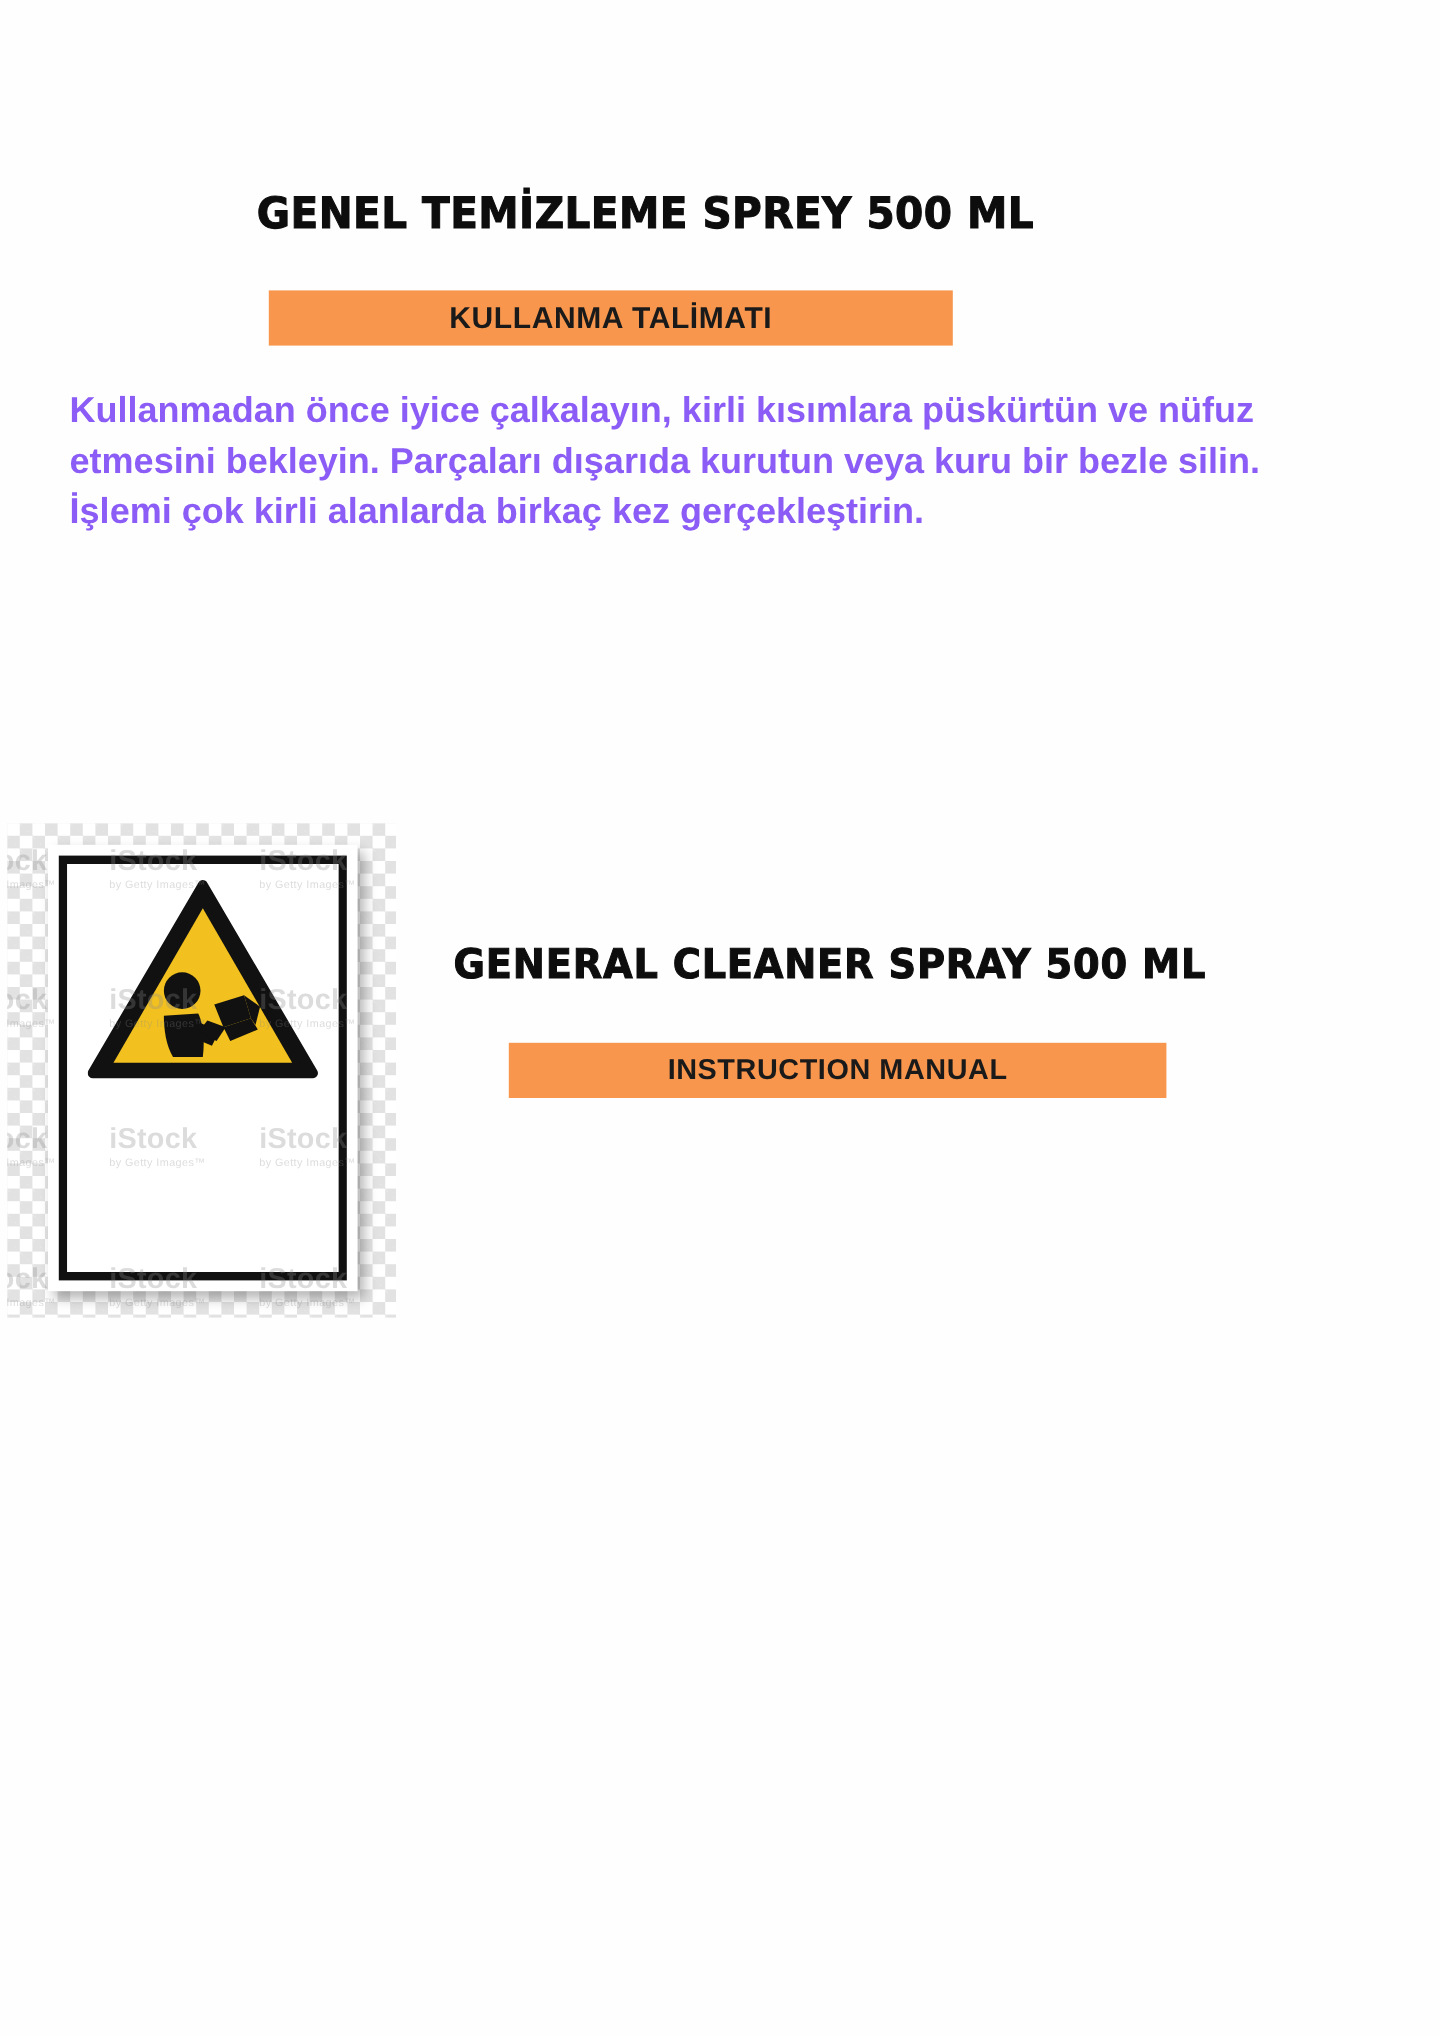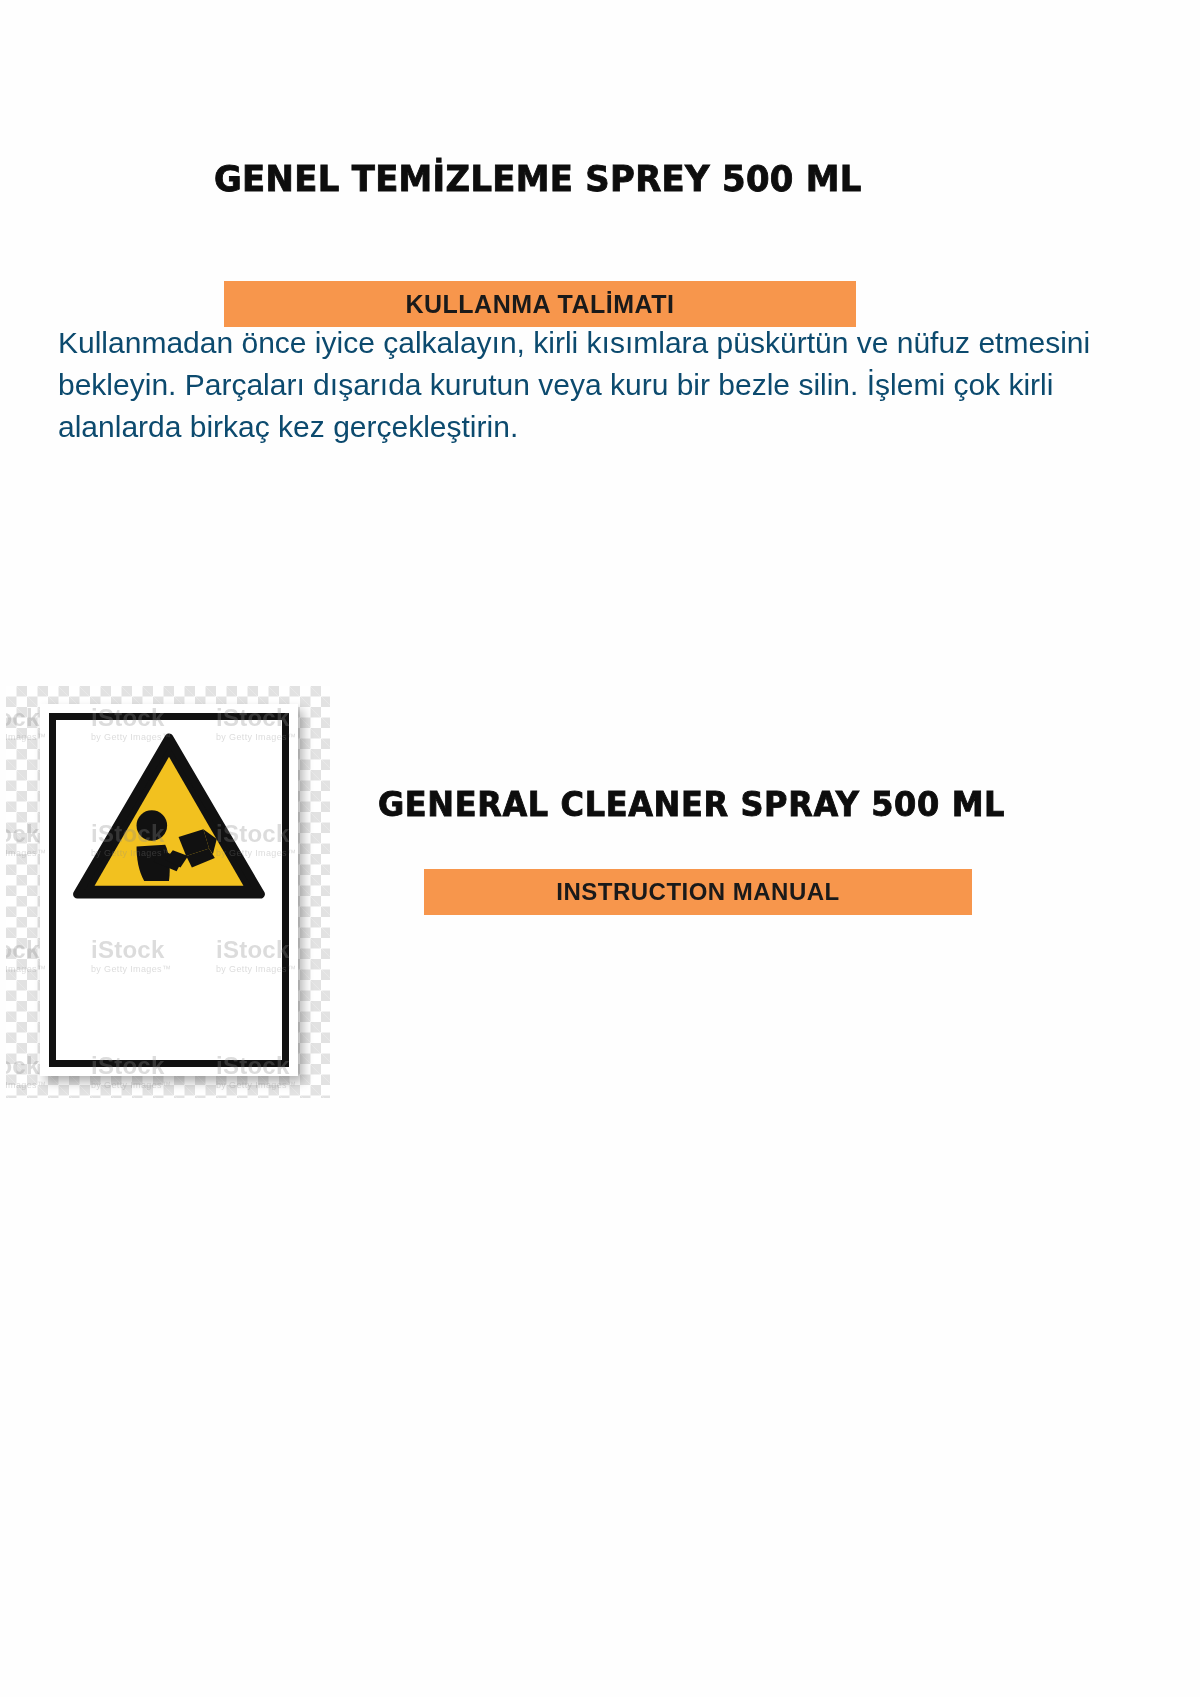--- a/index.html
+++ b/index.html
@@ -57,42 +57,41 @@
     justify-content: center;
     color: #1a1a1a;
     font-family: "Liberation Sans", sans-serif;
     font-weight: bold;
     white-space: nowrap;
   }
 
   #tr-banner {
     left: 224px;
     top: 242px;
-    width: 632px;
+    width: 570px;
     height: 46px;
     font-size: 25px;
     letter-spacing: 0.02em;
-    margin-top: 39px;
   }
 
   #en-banner {
     left: 424px;
     top: 869px;
     width: 548px;
     height: 46px;
     font-size: 24px;
     letter-spacing: 0.02em;
   }
 
   
   .body-text {
     position: absolute;
-    color: #0c4a6e;
-    font-family: "Liberation Sans", sans-serif;
-    font-weight: normal;
+    color: #8b5cf6;
+    font-family: "Liberation Sans", sans-serif;
+    font-weight: bold;
   }
 
   #tr-body {
     left: 58px;
     top: 322px;
     width: 1040px;
     font-size: 30px;
     line-height: 42px;
   }
 

